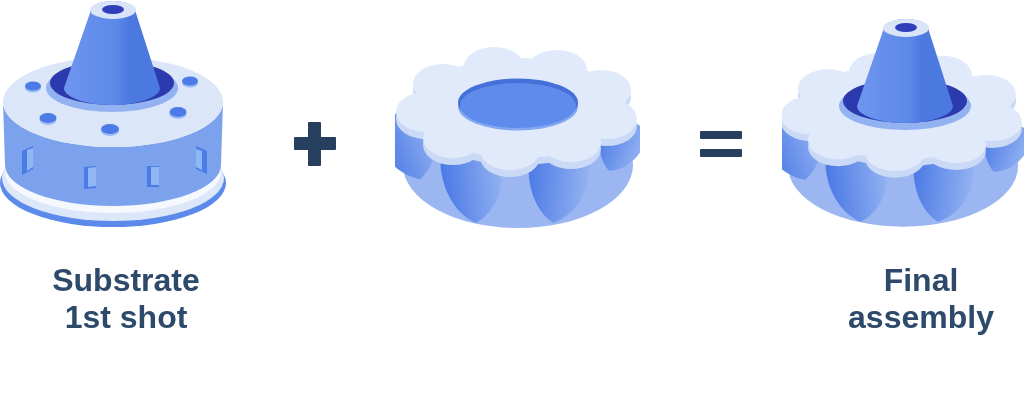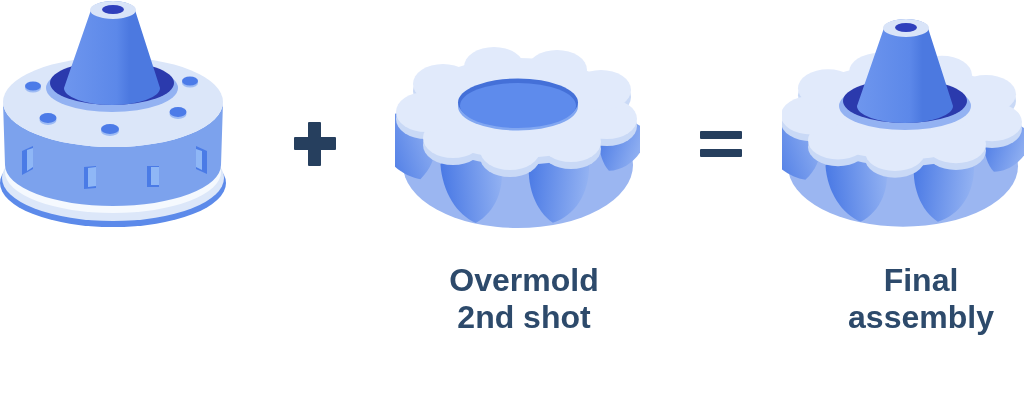--- a/index.html
+++ b/index.html
@@ -149,22 +149,22 @@
     <span class="sr-only">=</span>
     <div class="bar b1"></div>
     <div class="bar b2"></div>
   </div>
 
   <svg class="illustration illus-assembly" width="242" height="230" viewBox="0 0 242 230">
     <use href="#gearGroup" transform="translate(-2,46) scale(1,0.96)"></use>
     <use href="#coneGroup" transform="translate(11,13)"></use>
   </svg>
 
-  <div class="step-label label-overmold">
-    <div>Overmold</div>
-    <div>2nd shot</div>
+  <div class="step-label label-substrate">
+    <div>Substrate</div>
+    <div>1st shot</div>
   </div>
   <div class="step-label label-assembly">
     <div>Final</div>
     <div>assembly</div>
   </div>
 
 </div>
 
 </body></html>

